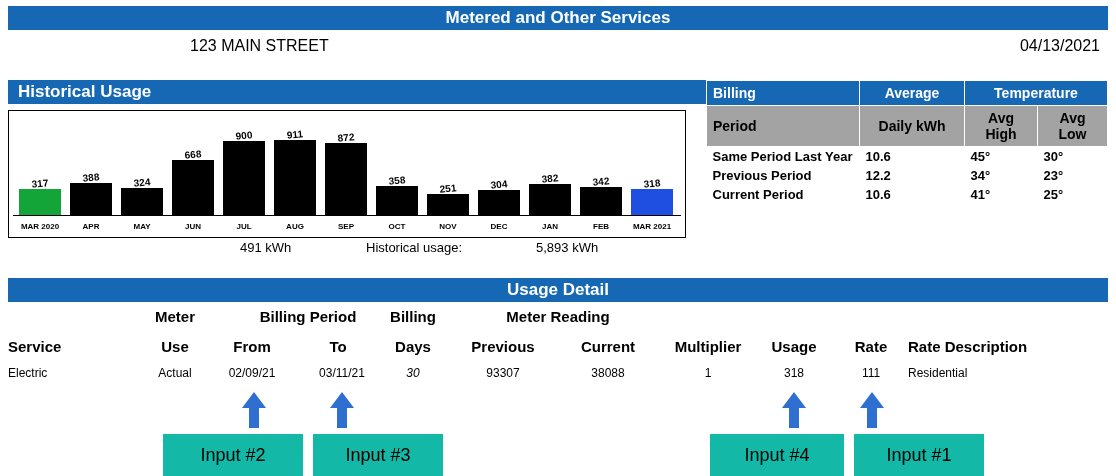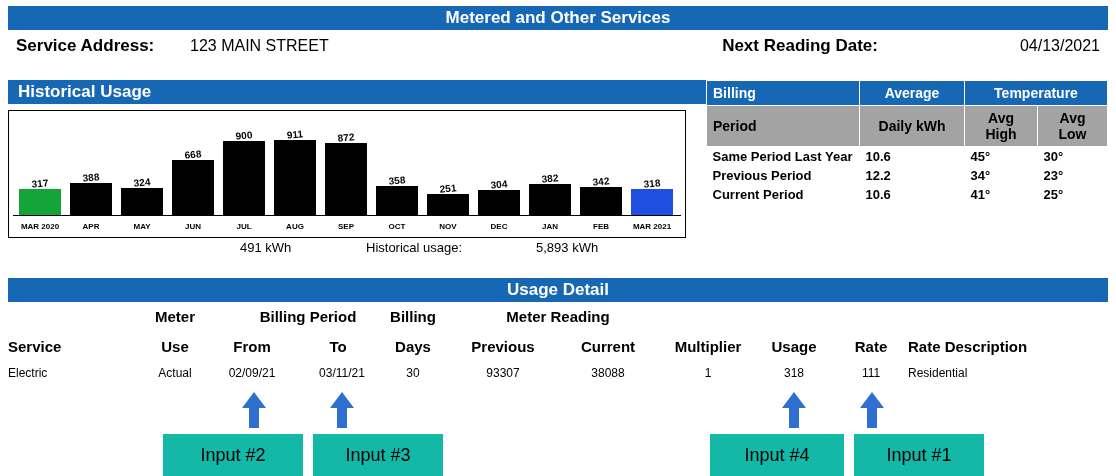--- a/index.html
+++ b/index.html
@@ -98,23 +98,21 @@
     position:absolute;height:42px;background:#14b8a6;
     font-size:18px;display:flex;align-items:center;justify-content:center;
   }
 </style>
 </head>
 <body>
 
 <div id="metered-bar" class="bar-head">Metered and Other Services</div>
 
 <div class="addr-row">
-  <span class="addr-label">Service Address:</span>
   <span class="addr-value">123 MAIN STREET</span>
-  <span class="nrd-label">Next Reading Date:</span>
   <span class="nrd-value">04/13/2021</span>
 </div>
 
 <div id="hist-head" class="bar-head">Historical Usage</div>
 
 <div id="hist-box">
   <div class="chart-area" id="chart-area">
     <div class="axis-line"></div>
   <div class="bar-col" style="left: 10px;">
         <div class="bar-val">317</div>
@@ -244,21 +242,21 @@
   <div class="hdr-cell" style="left:550px;top:30px;width:100px;">Current</div>
   <div class="hdr-cell" style="left:645px;top:30px;width:110px;">Multiplier</div>
   <div class="hdr-cell" style="left:742px;top:30px;width:88px;">Usage</div>
   <div class="hdr-cell" style="left:832px;top:30px;width:62px;">Rate</div>
   <div class="hdr-cell hdr-left" style="left:900px;top:30px;width:200px;">Rate Description</div>
 
   <div class="val-cell" style="left:0;top:58px;width:110px;text-align:left;">Electric</div>
   <div class="val-cell" style="left:132px;top:58px;width:70px;">Actual</div>
   <div class="val-cell" style="left:205px;top:58px;width:78px;">02/09/21</div>
   <div class="val-cell" style="left:295px;top:58px;width:78px;">03/11/21</div>
-  <div class="val-cell" style="left:360px;top:58px;width:90px;">30</div>
+  <div class="val-cell" style="left:360px;top:58px;width:90px;font-style:italic;">30</div>
   <div class="val-cell" style="left:440px;top:58px;width:110px;">93307</div>
   <div class="val-cell" style="left:550px;top:58px;width:100px;">38088</div>
   <div class="val-cell" style="left:645px;top:58px;width:110px;">1</div>
   <div class="val-cell" style="left:742px;top:58px;width:88px;">318</div>
   <div class="val-cell" style="left:832px;top:58px;width:62px;">111</div>
   <div class="val-cell" style="left:900px;top:58px;width:220px;text-align:left;">Residential</div>
 
   <div class="arrow" style="left:231px;top:82px;">
     <svg width="30" height="40" viewBox="0 0 30 40">
         <path d="M15 2 L27 18 L20 18 L20 38 L10 38 L10 18 L3 18 Z" fill="#2f6fd0"></path>

